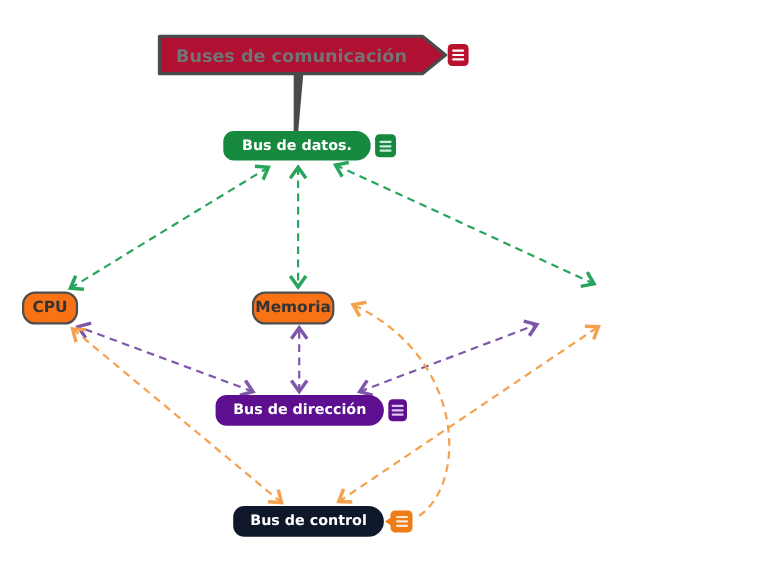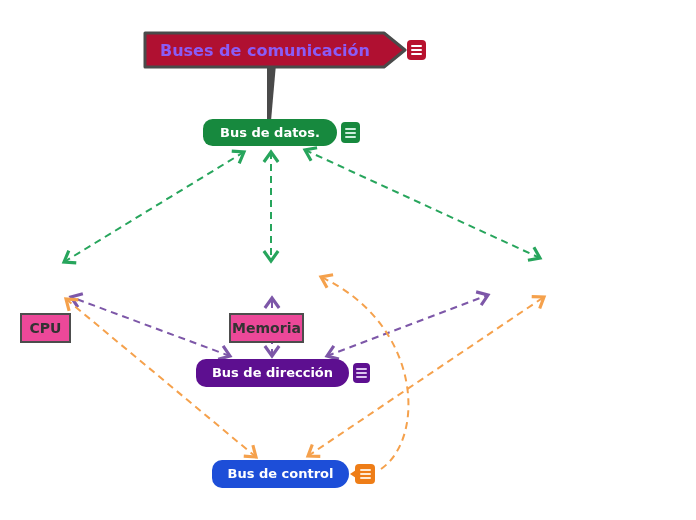--- a/index.html
+++ b/index.html
@@ -10,37 +10,37 @@
   .stage svg.edges{position:absolute;left:0;top:0;}
   .edge{fill:none;stroke-width:2;stroke-dasharray:7 5;}
   .edge.green{stroke:#27a55c;}
   .edge.purple{stroke:#7d57a8;}
   .edge.orange{stroke:#f5a14c;}
   .node{
     position:absolute;display:flex;align-items:center;justify-content:center;
     box-sizing:border-box;font-weight:bold;white-space:nowrap;cursor:default;
   }
   .box{
-    background:#ec4899;border:2px solid #4d4d4d;border-radius:0;
-    color:#333333;font-size:14px;margin-top:48px;
+    background:#f97316;border:2px solid #4d4d4d;border-radius:12px;
+    color:#333333;font-size:14px;
   }
   .pill{
     color:#ffffff;font-size:13px;border-radius:10px 14px 14px 10px;
     padding-bottom:1px;
   }
   .pill.datos{left:203px;top:119px;width:134px;height:27px;background:#17893e;}
   .pill.direccion{left:196px;top:359px;width:153px;height:28px;background:#5d0f90;}
-  .pill.control{left:212px;top:460px;width:137px;height:28px;background:#1d4ed8;}
+  .pill.control{left:212px;top:460px;width:137px;height:28px;background:#0f172a;}
   .box.cpu{left:20px;top:265px;width:51px;height:30px;}
   .box.memoria{left:229px;top:265px;width:75px;height:30px;}
   .box.unidad{left:468px;top:262px;width:208px;height:31px;}
   .root-label{
     position:absolute;left:145px;top:33px;width:240px;height:34px;
     display:flex;align-items:center;justify-content:center;
-    color:#8b5cf6;font-size:16px;font-weight:bold;white-space:nowrap;
+    color:#737373;font-size:16px;font-weight:bold;white-space:nowrap;
   }
   .note-icon{
     position:absolute;box-sizing:border-box;border-radius:4px;
     display:flex;flex-direction:column;justify-content:center;align-items:center;
     gap:2px;cursor:pointer;
   }
   .note-icon i{display:block;width:11px;height:2px;border-radius:1px;}
   .note-icon.red{left:407px;top:40px;width:19px;height:20px;background:#b8122e;}
   .note-icon.red i{background:#ffffff;}
   .note-icon.green{left:341px;top:122px;width:19px;height:21px;background:#17893e;}

